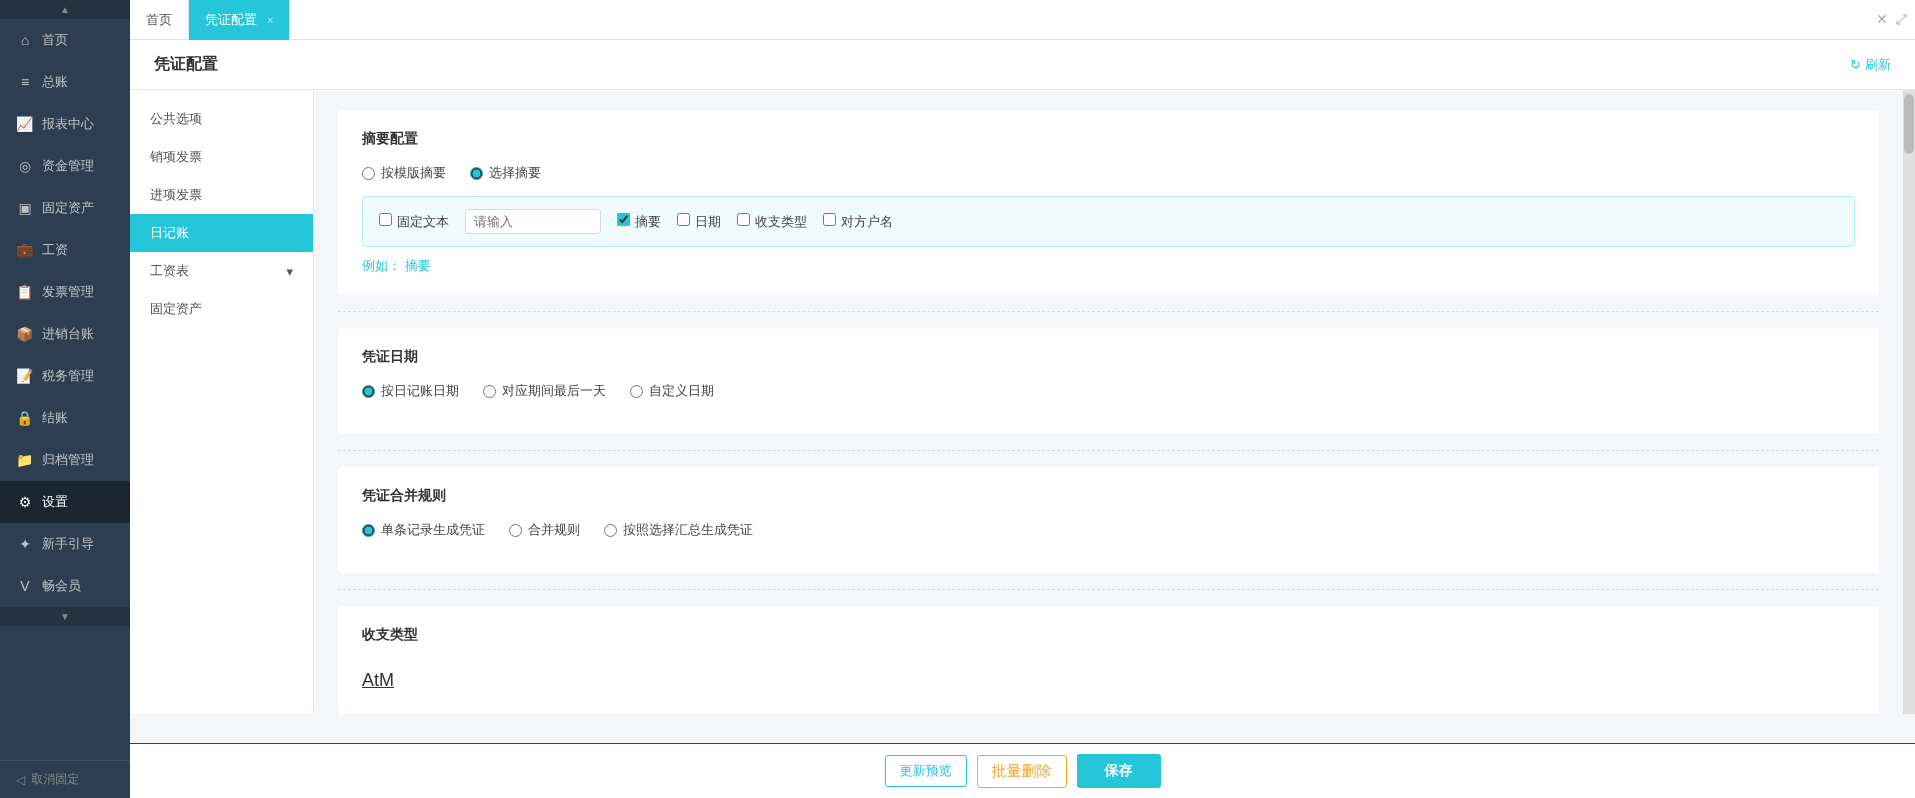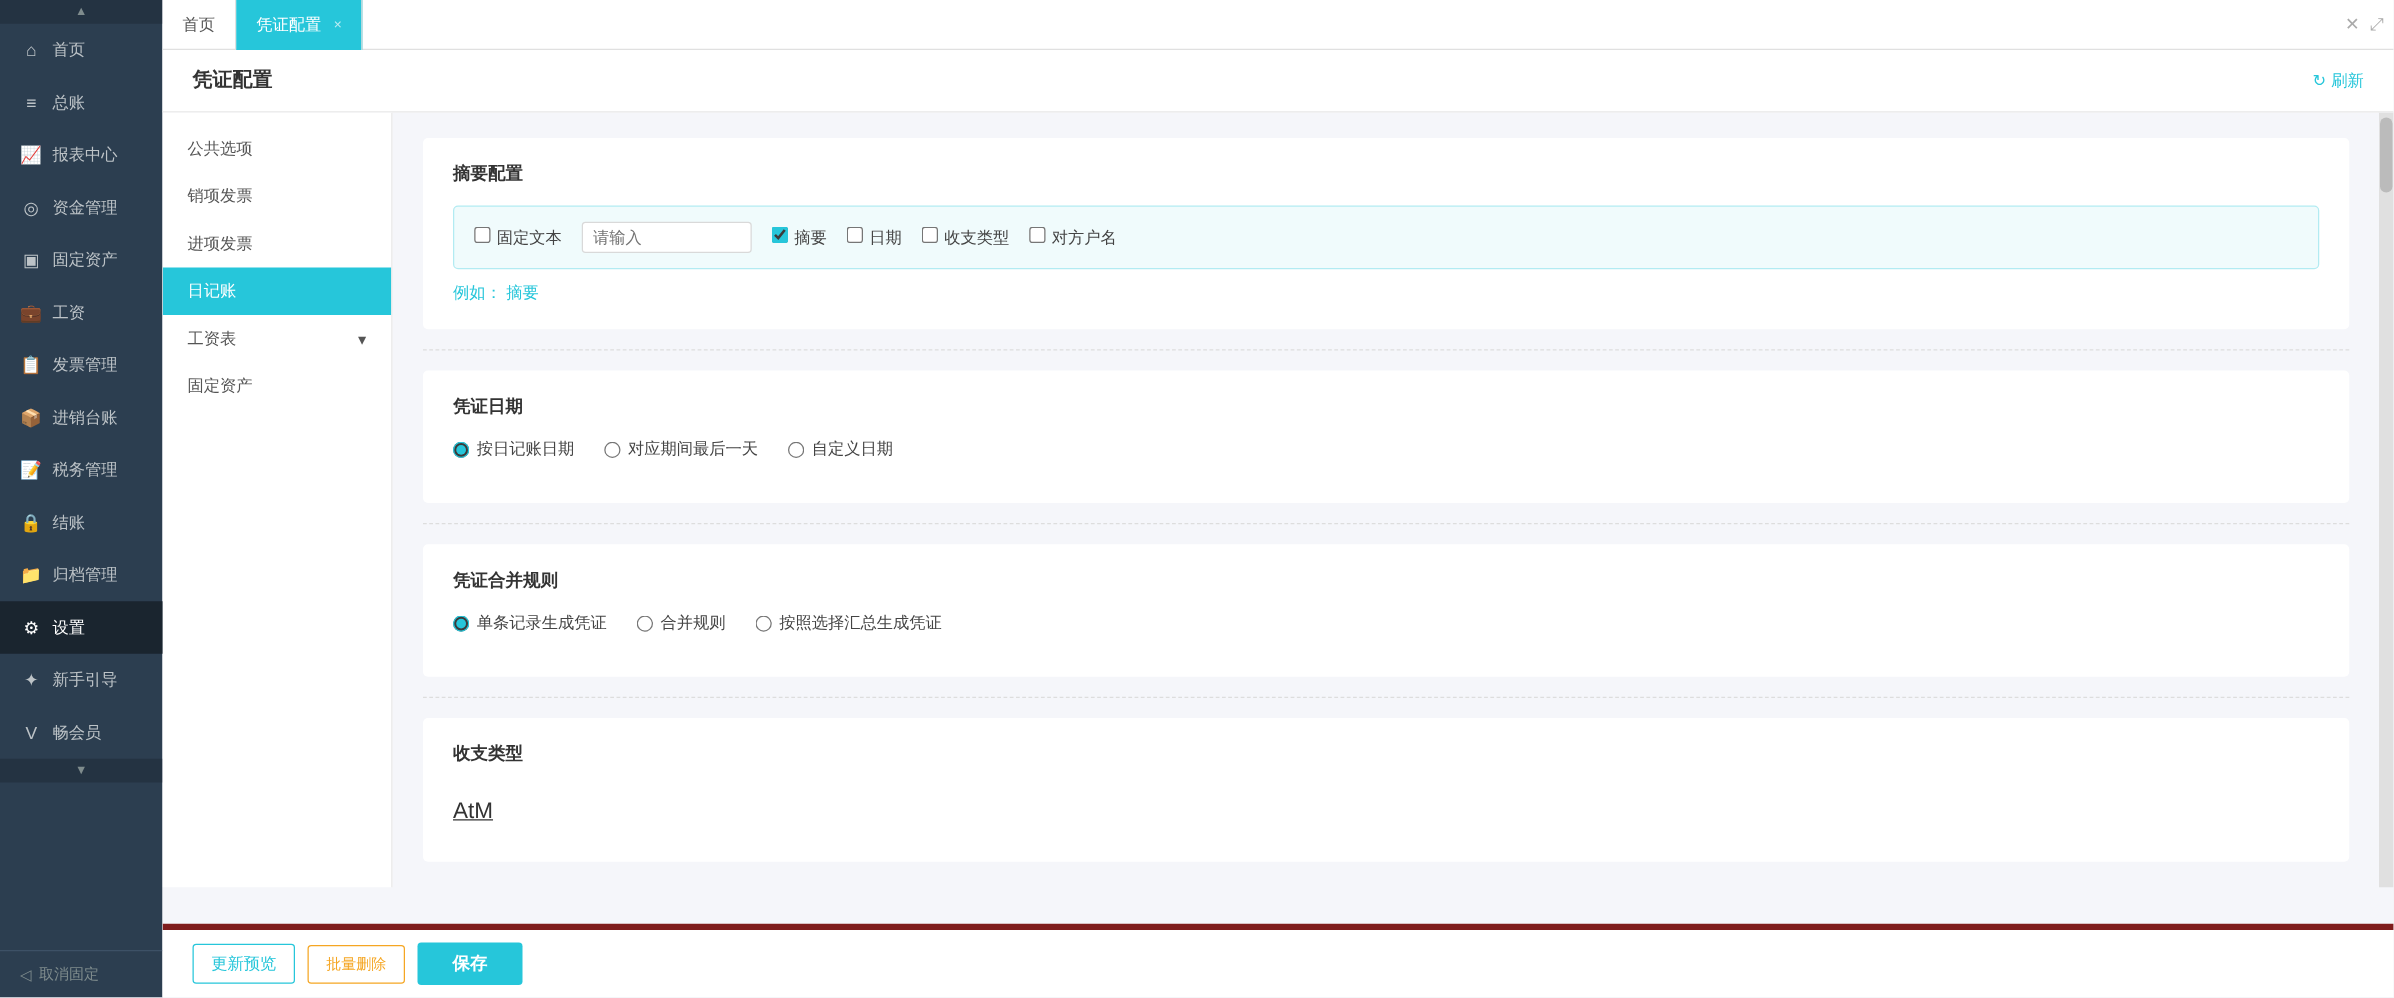--- a/index.html
+++ b/index.html
@@ -220,46 +220,46 @@
     }
     .example-text {
       color: #26c6da;
       font-size: 13px;
       margin-top: 10px;
     }
 
     
     .bottom-bar {
       background: #fff;
-      border-top: 5px solid #7f1d1d;
+      border-top: 1px solid #7f1d1d;
       padding: 10px 24px;
       display: flex;
       align-items: center;
-      justify-content: flex-start;
+      justify-content: center;
       gap: 10px;
       flex-shrink: 0;
       margin-top: 29px;
     }
     .btn-outline {
       border: 1px solid #26c6da;
       background: #fff;
       color: #26c6da;
       padding: 6px 14px;
       border-radius: 3px;
       cursor: pointer;
       font-size: 13px;
     }
     .btn-danger-outline {
       border: 1px solid #f5a623;
       background: #fff;
       color: #f5a623;
       padding: 6px 14px;
       border-radius: 3px;
       cursor: pointer;
-      font-size: 12px;
+      font-size: 15px;
     }
     .btn-primary {
       background: #26c6da;
       color: #fff;
       border: none;
       padding: 8px 28px;
       border-radius: 3px;
       cursor: pointer;
       font-size: 14px;
       font-weight: 600;
@@ -404,20 +404,30 @@
       <div class="left-nav-item">
         <span>固定资产</span>
       </div>
     </div>
 
     <div class="right-content">
 
       <div class="section">
         <div class="section-title">摘要配置</div>
 
+        <div class="radio-group">
+          <label class="radio-item">
+            <input type="radio" name="summary" value="template" style="">
+            <span>按模版摘要</span>
+          </label>
+          <label class="radio-item">
+            <input type="radio" name="summary" value="select" checked="" style="">
+            <span>选择摘要</span>
+          </label>
+        </div>
 
         <div class="checkbox-row">
           <label class="checkbox-item">
             <input type="checkbox" style="">
             <span>固定文本</span>
           </label>
           <input type="text" class="text-input" placeholder="请输入" style="">
           <label class="checkbox-item">
             <input type="checkbox" checked="" style="">
             <span>摘要</span>

